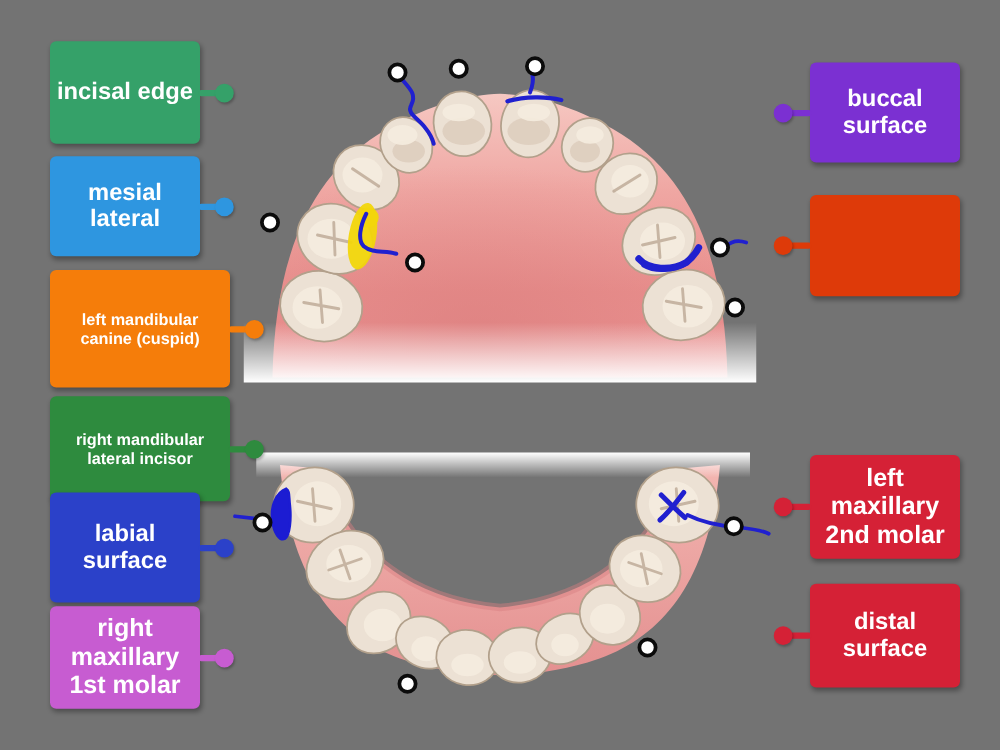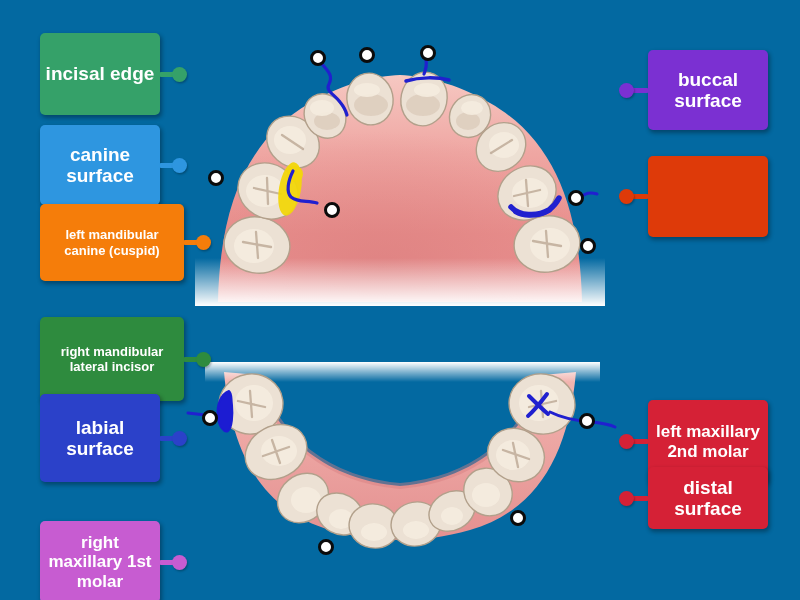--- a/index.html
+++ b/index.html
@@ -1,50 +1,50 @@
 <!DOCTYPE html>
 <html><head>
 <meta charset="utf-8">
 <style>
   html,body{margin:0;padding:0;background:#ffffff;}
   #canvas{
-    position:relative;width:800px;height:600px;background:#0369a1;overflow:hidden;
+    position:relative;width:800px;height:600px;background:#737373;overflow:hidden;
     font-family:"Liberation Sans","DejaVu Sans",sans-serif;
   }
   
   .label-box{
     position:absolute;display:flex;align-items:center;justify-content:center;
     text-align:center;color:#ffffff;font-weight:bold;border-radius:5px;
     box-shadow:1.5px 2.5px 4px rgba(0,0,0,.33);cursor:pointer;
   }
   .label-box .label-text{display:block;width:100%;}
   .side-left{left:40px;width:112px;}
   .side-right{left:648px;width:112px;justify-content:center;}
   .fs-lg{font-size:19px;line-height:1.12;padding:0 4px;}
-  .fs-md{font-size:17px;line-height:1.12;padding:0 4px;margin-top:36px;}
+  .fs-md{font-size:20px;line-height:1.12;padding:0 4px;}
   .fs-sm{font-size:13px;line-height:1.18;padding:0 16px;}
   .fs-lg .label-text,.fs-md .label-text,.fs-sm .label-text{overflow-wrap:break-word;}
   
   .stem{position:absolute;top:50%;margin-top:-2.5px;height:5px;width:17px;background:inherit;border-radius:2px;}
   .dot{position:absolute;top:50%;margin-top:-7.5px;width:15px;height:15px;border-radius:50%;background:inherit;
        box-shadow:1px 1.5px 2px rgba(0,0,0,.25);}
   .side-left .stem{right:-16px;}
   .side-left .dot{right:-27px;}
   .side-right .stem{left:-16px;}
   .side-right .dot{left:-29px;}
   
   .c-green{background:#35a169}.c-skyblue{background:#2e96e0}.c-orange{background:#f57d0a}
   .c-dkgreen{background:#2e8b3e}.c-royal{background:#2b41c9}.c-orchid{background:#c75cd1}
   .c-purple{background:#7b30d2}.c-redorange{background:#de3a09}.c-ltblue{background:#2d9fdf}
   .c-crimson{background:#d52136}
   
-  .lb-l0{top:33px;height:82px}.lb-l1{top:125px;height:80px}.lb-l2{top:204px;height:77px}
+  .lb-l0{top:33px;height:82px}.lb-l1{top:125px;height:80px}.lb-l2{top:216px;height:94px}
   .lb-l3{top:317px;height:84px}.lb-l4{top:394px;height:88px}.lb-l5{top:485px;height:82px}
   .lb-r0{top:50px;height:80px}.lb-r1{top:156px;height:81px}.lb-r2{top:259px;height:81px}
-  .lb-r3{top:364px;height:83px}.lb-r4{top:467px;height:62px}
+  .lb-r3{top:364px;height:83px}.lb-r4{top:467px;height:83px}
   
   #teeth-svg{position:absolute;left:0;top:0;}
   .tooth-body{fill:#ece1d4;stroke:#b2a08b;stroke-width:1.4;}
   .tooth-inner{fill:#f5ecdf;opacity:.9;}
   .tooth-shade{fill:#dbcaba;opacity:.75;}
   .crease{stroke:#a8917b;stroke-width:2.3;fill:none;stroke-linecap:round;opacity:.6;}
   .pen{stroke:#2020cf;fill:none;stroke-linecap:round;stroke-linejoin:round;}
   [data-name="answer-point"]{fill:#ffffff;stroke:#0b0b0b;stroke-width:3;cursor:pointer;}
 </style>
 </head>
@@ -228,21 +228,21 @@
         <circle cx="326" cy="547" r="6.5" data-name="answer-point"></circle>
       </g>
   </svg>
 
   <div class="label-box side-left c-green fs-lg lb-l0" data-name="label-incisal-edge">
     <span class="label-text" data-name="label-text">incisal edge</span>
     <span class="stem" data-name="connector-stem"></span>
     <span class="dot" data-name="connector-dot"></span>
   </div>
   <div class="label-box side-left c-skyblue fs-lg lb-l1" data-name="label-mesial-surface">
-    <span class="label-text" data-name="label-text">canine surface</span>
+    <span class="label-text" data-name="label-text">mesial lateral</span>
     <span class="stem" data-name="connector-stem"></span>
     <span class="dot" data-name="connector-dot"></span>
   </div>
   <div class="label-box side-left c-orange fs-sm lb-l2" data-name="label-left-mandibular-canine">
     <span class="label-text" data-name="label-text">left mandibular canine (cuspid)</span>
     <span class="stem" data-name="connector-stem"></span>
     <span class="dot" data-name="connector-dot"></span>
   </div>
   <div class="label-box side-left c-dkgreen fs-sm lb-l3" data-name="label-right-mandibular-lateral-incisor">
     <span class="label-text" data-name="label-text">right mandibular lateral incisor</span>

